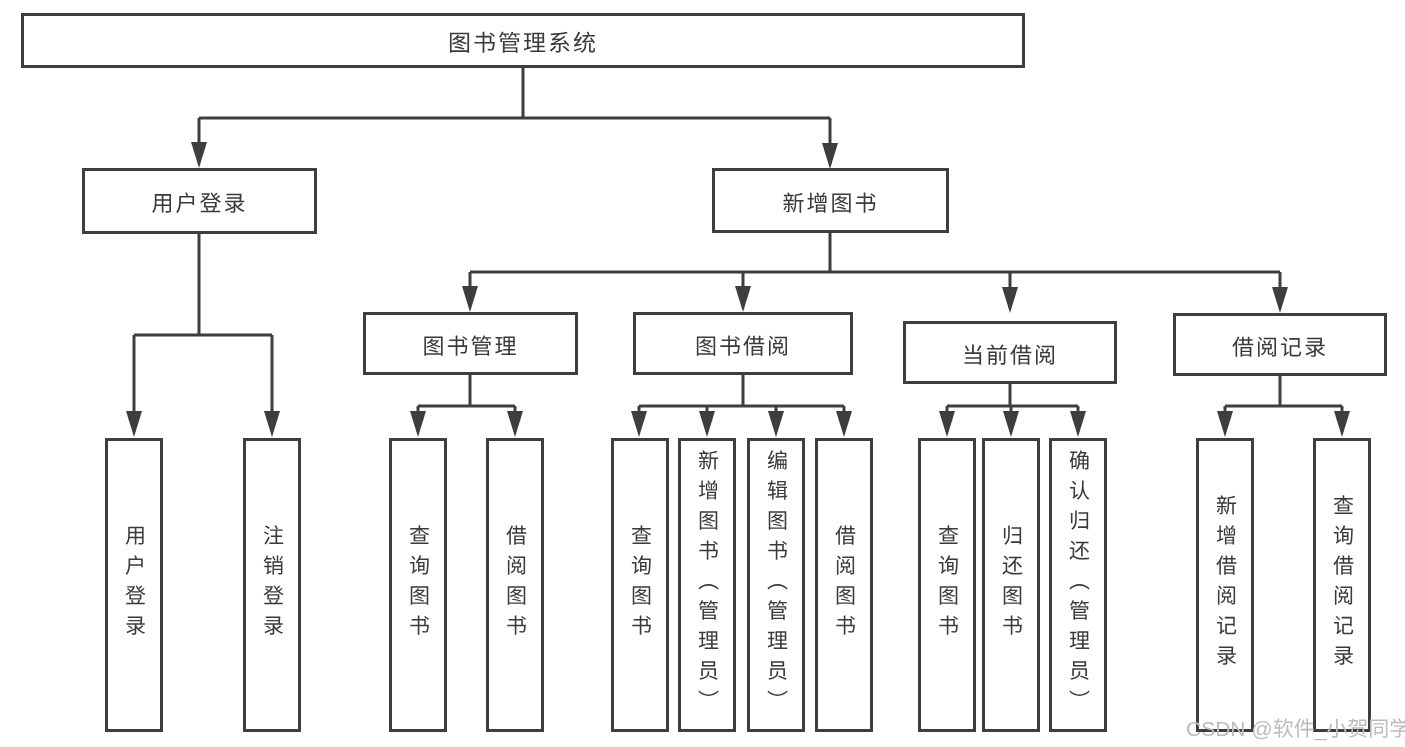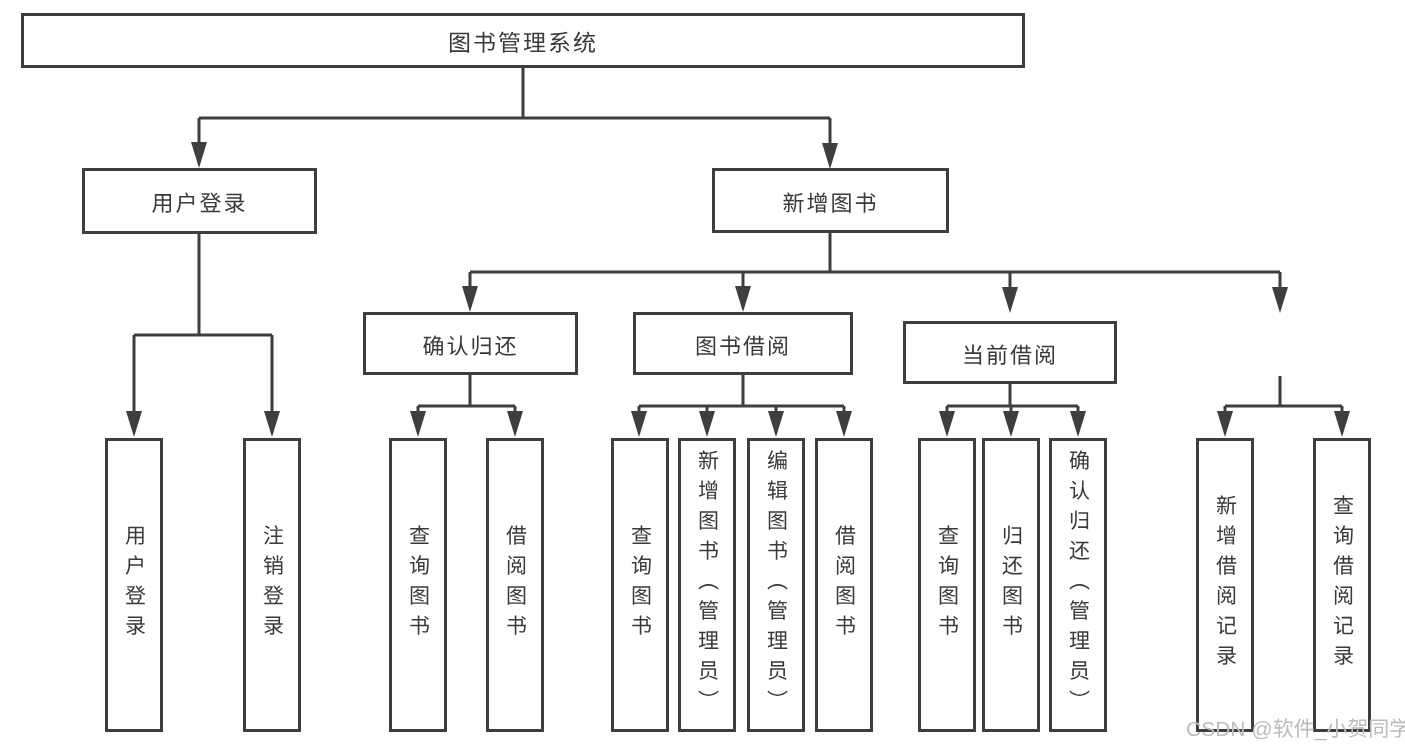--- a/index.html
+++ b/index.html
@@ -125,27 +125,30 @@
   </div>
 
   <div class="box" id="nd-user-login">
     <span class="hlabel">用户登录</span>
   </div>
   <div class="box" id="nd-book-management">
     <span class="hlabel">新增图书</span>
   </div>
 
   <div class="box" id="nd-new-book">
-    <span class="hlabel">确认归还</span>
+    <span class="hlabel">图书管理</span>
   </div>
   <div class="box" id="nd-book-borrowing">
     <span class="hlabel">图书借阅</span>
   </div>
   <div class="box" id="nd-current-borrowing">
     <span class="hlabel">当前借阅</span>
+  </div>
+  <div class="box" id="nd-borrowing-records">
+    <span class="hlabel">借阅记录</span>
   </div>
 
   <div class="box leaf" id="lf-0">
     <span class="vlabel">用户登录</span>
   </div>
   <div class="box leaf" id="lf-1">
     <span class="vlabel">注销登录</span>
   </div>
   <div class="box leaf" id="lf-2">
     <span class="vlabel">查询图书</span>

